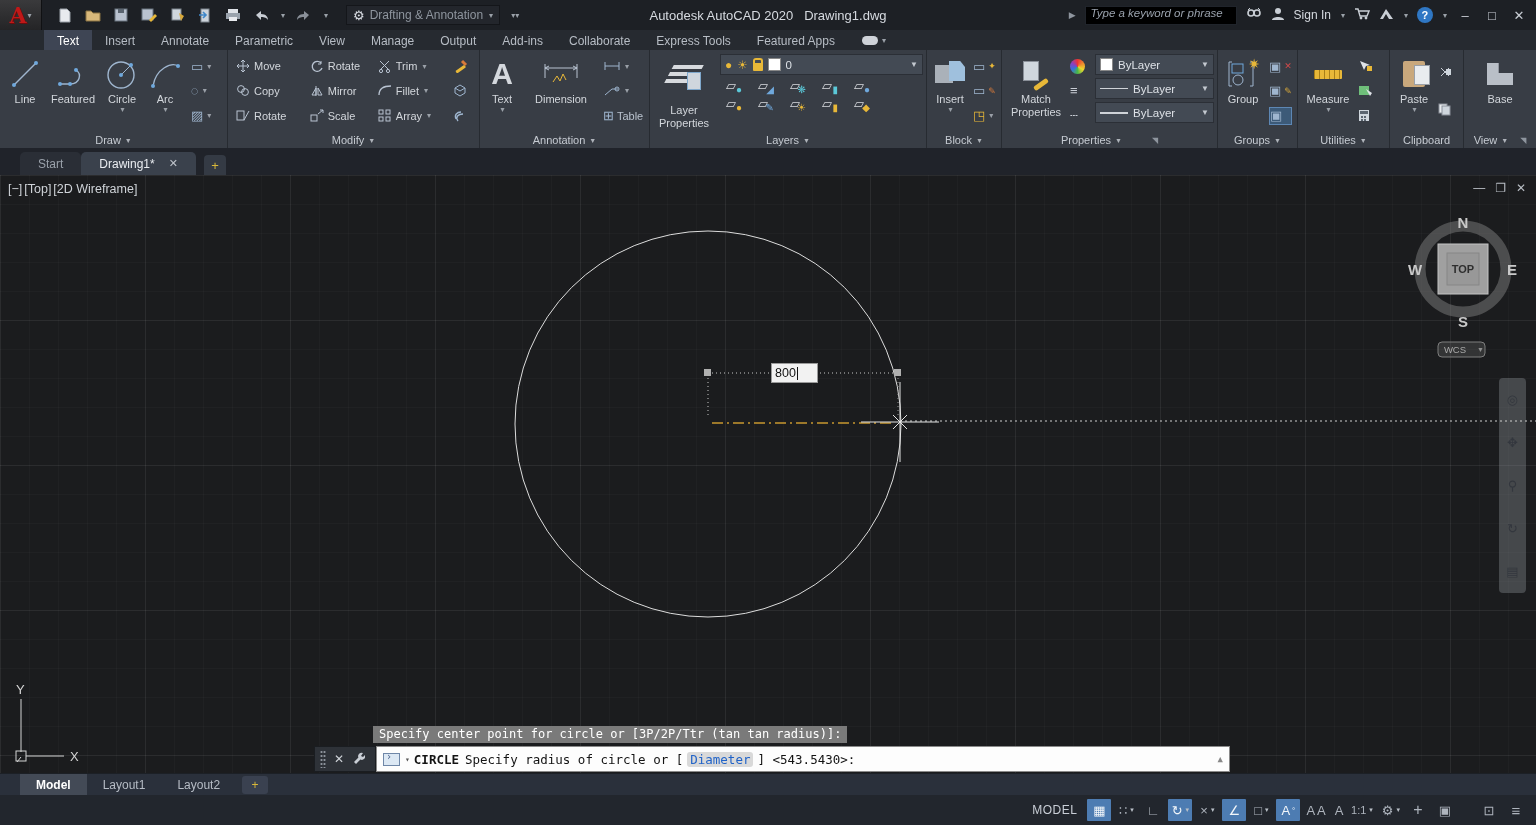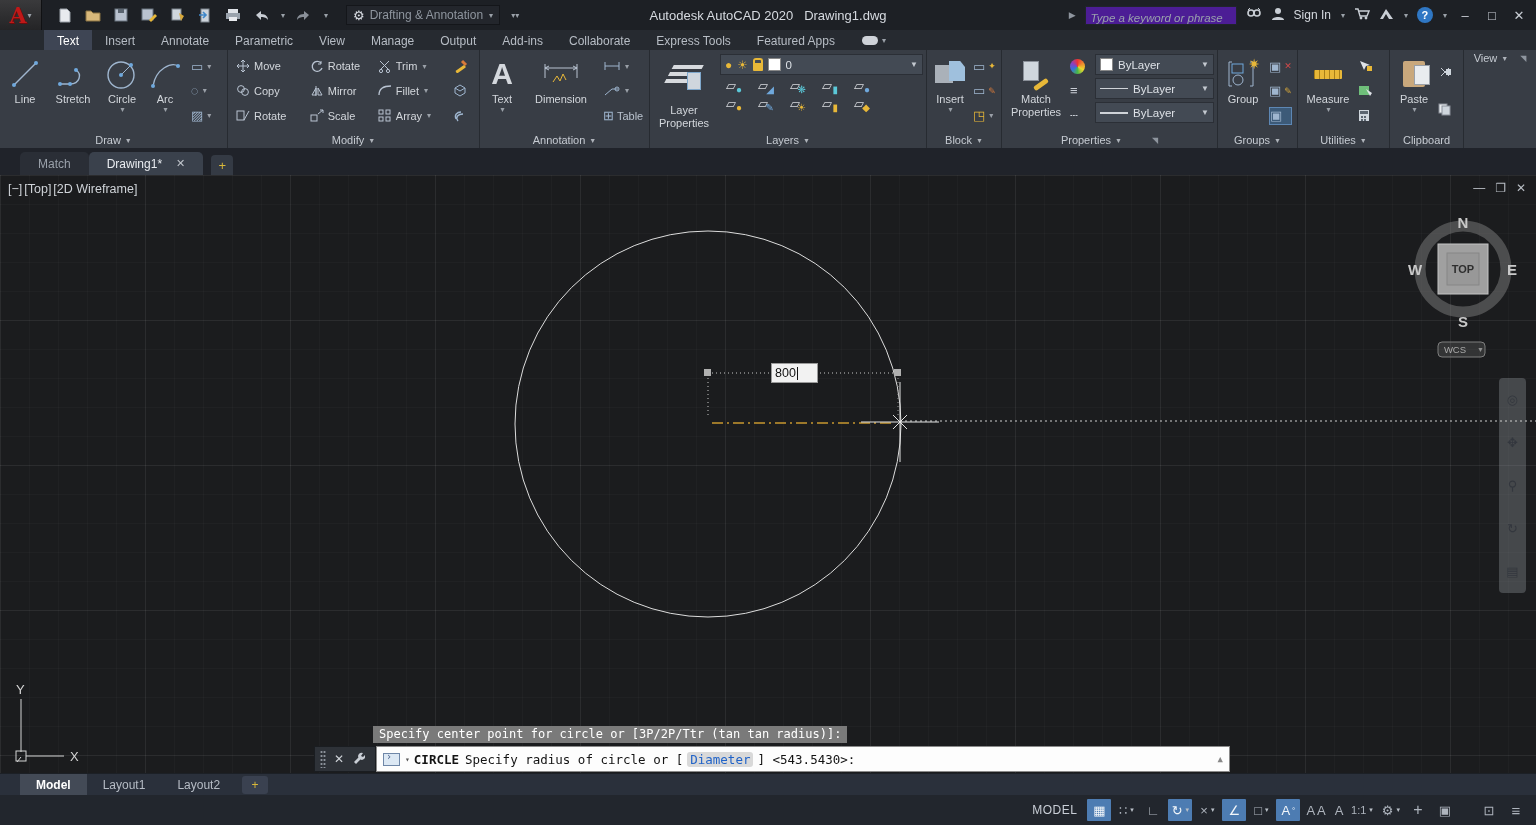--- a/index.html
+++ b/index.html
@@ -14,22 +14,22 @@
     display:flex; align-items:center; justify-content:center; }
   .alogo b { color:#c01818; font-size:22px; font-weight:bold; font-family:"DejaVu Serif", serif; text-shadow:1px 1px 0 #6a0d0d; }
   .qat { display:flex; align-items:center; gap:10px; margin-left:14px; }
   .qat .qi { width:18px; height:16px; display:flex; align-items:center; justify-content:center; }
   .caret { font-size:8px; color:#9aa0a8; margin-left:1px; }
   .workspace { display:flex; align-items:center; gap:5px; border:1px solid #14161a; background:#23262c;
     height:20px; padding:0 6px; margin-left:8px; color:#8e959e; }
   .ws-gear { color:#d8dce2; font-size:13px; }
   .title-center { position:absolute; left:0; right:0; text-align:center; pointer-events:none; color:#d6dae0; font-size:13px; }
   .title-right { position:absolute; right:8px; top:0; height:30px; display:flex; align-items:center; gap:9px; }
-  .searchbox { width:152px; height:19px; background:#4c1d95; border:1px solid #202courier5; border:1px solid #20242b;
-    color:#9aa2ad; font-style:italic; font-size:11.5px; padding:0 5px; display:flex; align-items:flex-end; }
+  .searchbox { width:152px; height:19px; background:#000000; border:1px solid #202courier5; border:1px solid #20242b;
+    color:#9aa2ad; font-style:italic; font-size:11.5px; padding:0 5px; display:flex; align-items:flex-start; }
   .helpdot { width:16px; height:16px; border-radius:50%; background:#2f77c4; color:#fff; font-size:11px; font-weight:bold;
     display:flex; align-items:center; justify-content:center; }
   .winbtn { color:#c9ced5; font-size:13px; width:18px; text-align:center; }
 
   
   .ribbontabs { position:absolute; top:30px; left:0; width:1536px; height:20px; background:#262a30;
     display:flex; align-items:stretch; font-size:12px; color:#b7bdc5; }
   .rtab { padding:2px 13px 0; display:flex; align-items:center; }
   .rtab.active { background:#3e4554; color:#fff; }
   .rtab-spacer { width:44px; }
@@ -285,21 +285,21 @@
         </div>
         <div class="big-btn" style="width:52px;">
           <span class="big-ic">
               <svg width="34" height="32">
                 <path d="M4 26 L14 26 C24 26 26 16 20 12" fill="none" stroke="#9fb6cf" stroke-width="1.4"></path>
                 <circle cx="4" cy="26" r="2" fill="#6fa8dc"></circle>
                 <circle cx="14" cy="26" r="2" fill="#6fa8dc"></circle>
                 <circle cx="20" cy="12" r="2" fill="#6fa8dc"></circle>
               </svg>
             </span>
-          <span>Stretch</span>
+          <span>Featured</span>
         </div>
         <div class="big-btn" style="width:46px;">
           <span class="big-ic">
               <svg width="34" height="34">
                 <circle cx="16" cy="18" r="13" fill="none" stroke="#9fb6cf" stroke-width="1.4"></circle>
                 <line x1="16" y1="18" x2="26" y2="8" stroke="#9fb6cf"></line>
                 <circle cx="16" cy="18" r="2" fill="#6fa8dc"></circle>
                 <circle cx="26" cy="8" r="2" fill="#6fa8dc"></circle>
               </svg>
             </span>
@@ -691,31 +691,39 @@
               </svg>
             </span>
         </div>
       </div>
       <div class="panel-label">
           <span>Clipboard</span>
         </div>
     </div>
 
     <div class="panel" style="width:72px; border-right:none;">
+      <div class="panel-content" style="justify-content:center;">
+        <div class="big-btn" style="width:44px;">
+          <span class="big-ic">
+              <span class="baseblk"></span>
+            </span>
+          <span>Base</span>
+        </div>
+      </div>
       <div class="panel-label">
           <span>View</span>
           <span class="pl-caret">▼</span>
           <span style="margin-left:8px; font-size:8px; color:#8e959e;">◥</span>
         </div>
     </div>
   </div>
 
   <div class="filetabs">
     <div class="ftab start">
-        <span>Match</span>
+        <span>Start</span>
       </div>
     <div class="ftab active">
       <span>Drawing1*</span>
       <span class="fx">✕</span>
     </div>
     <div class="fplus">+</div>
   </div>
 
   <div class="canvas">
     <div class="vp-label">

